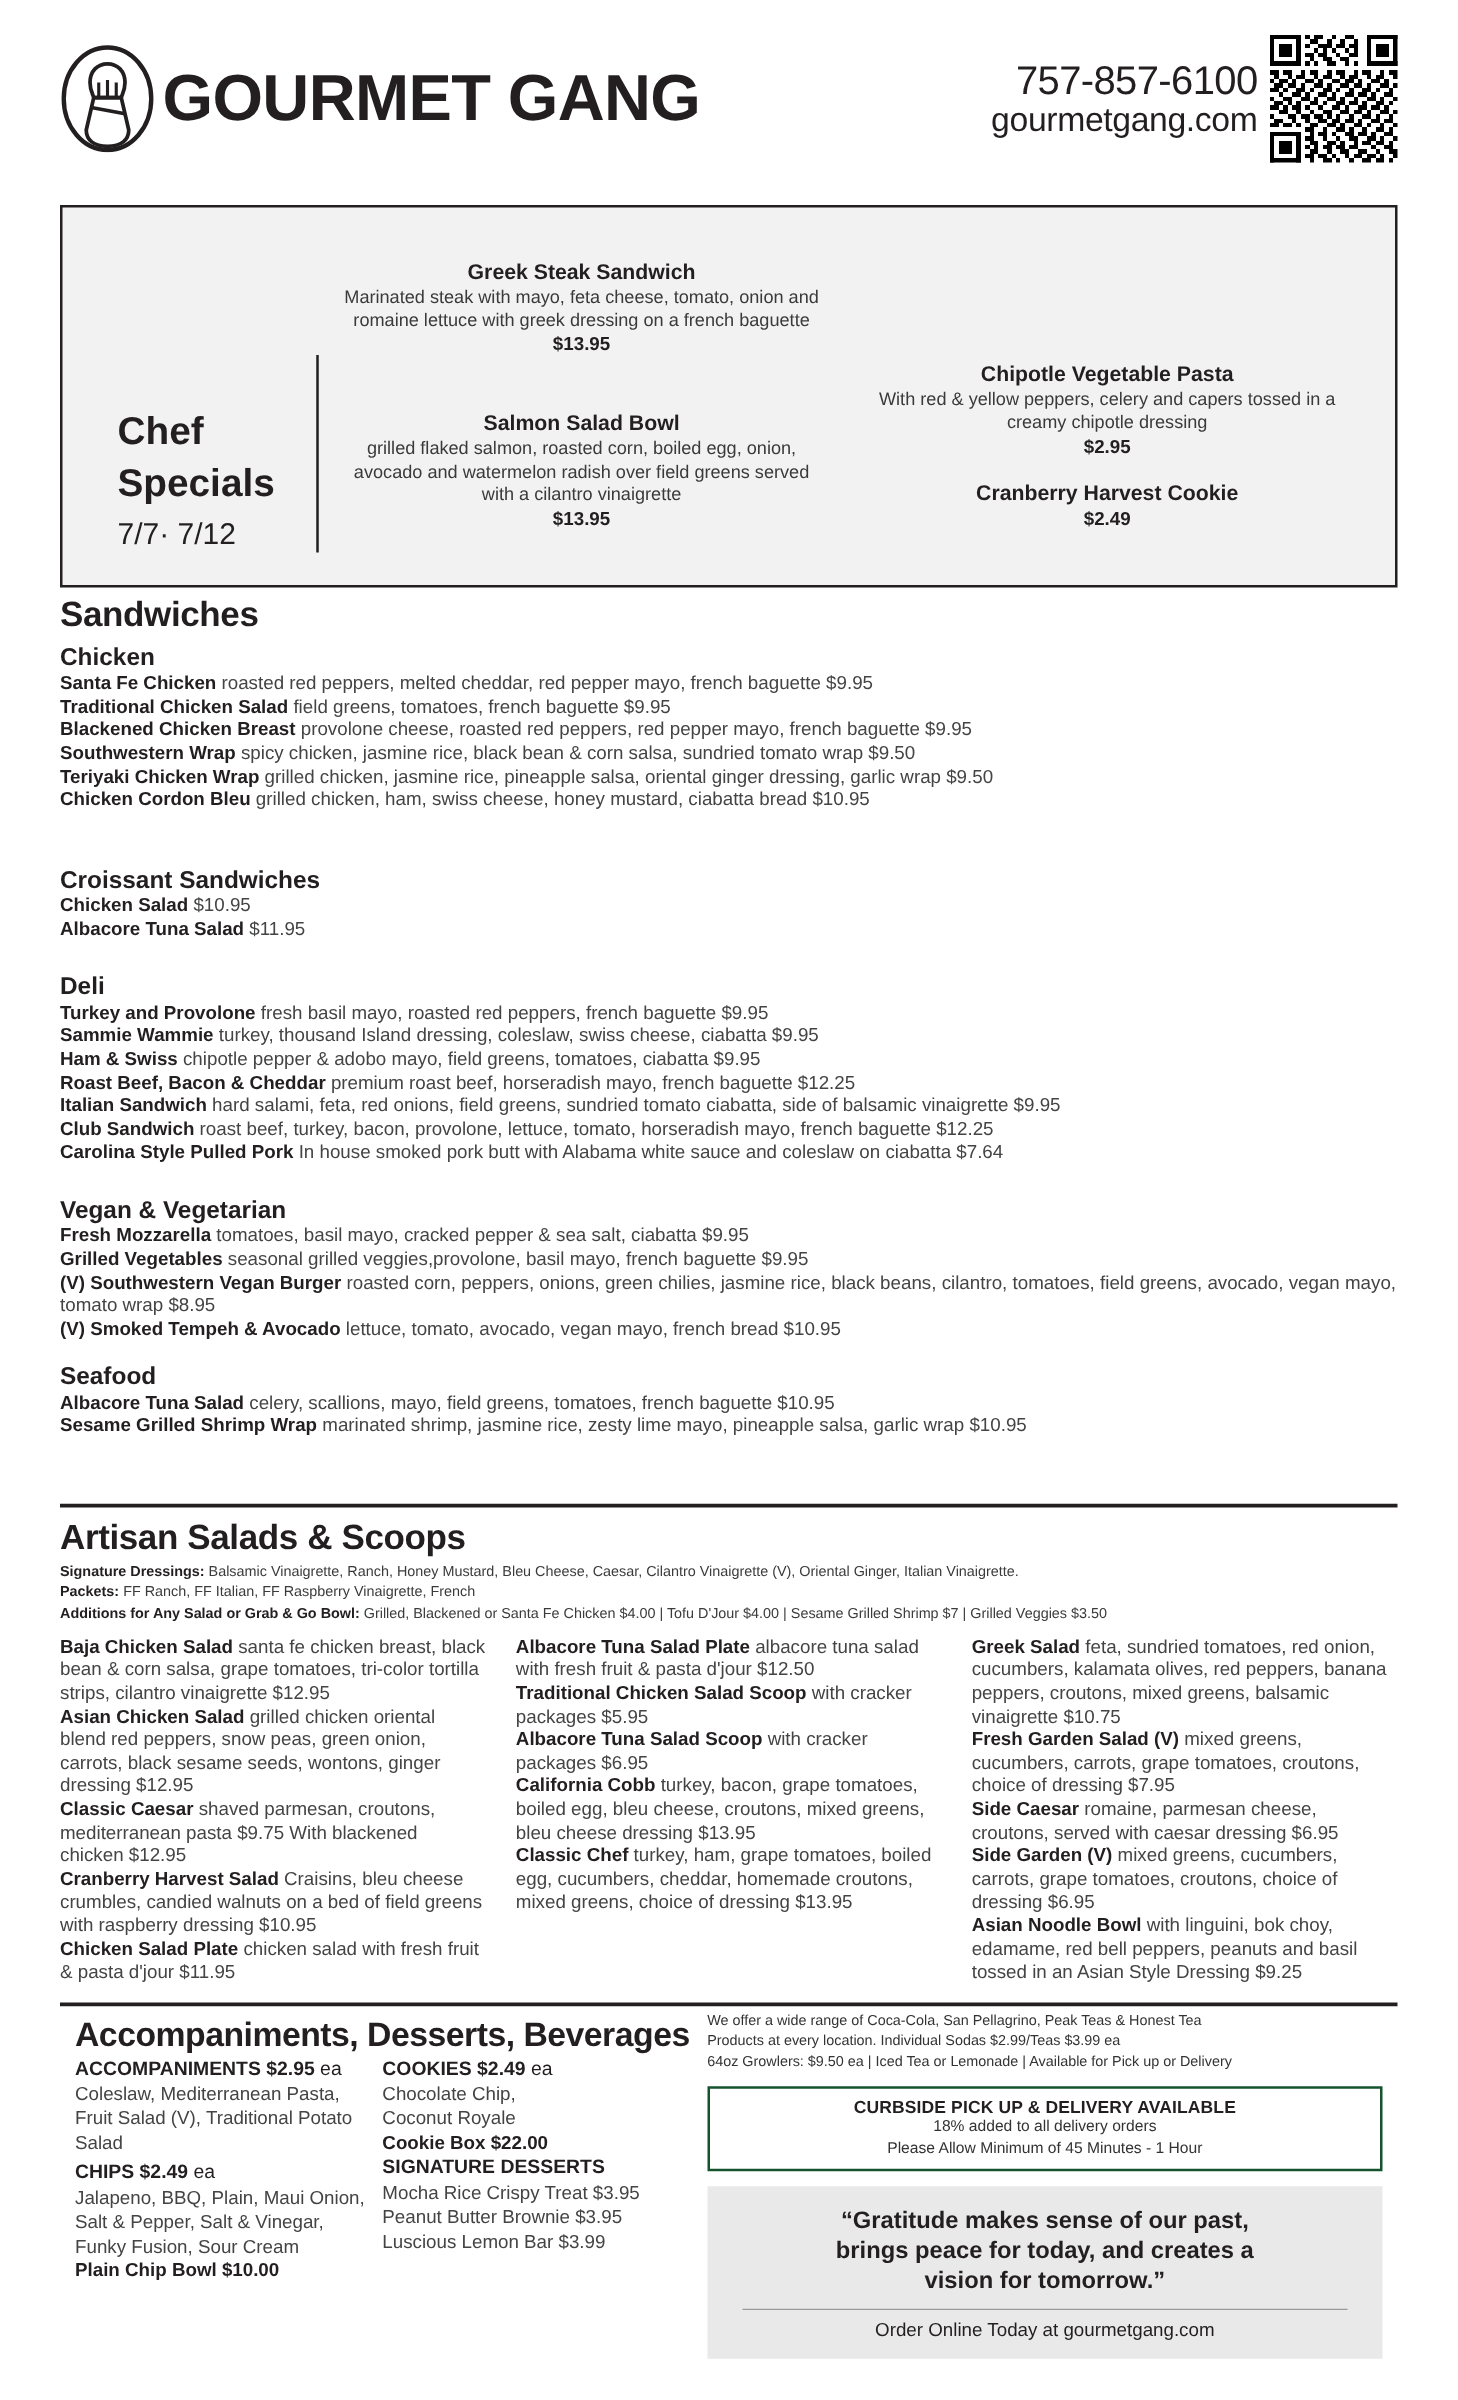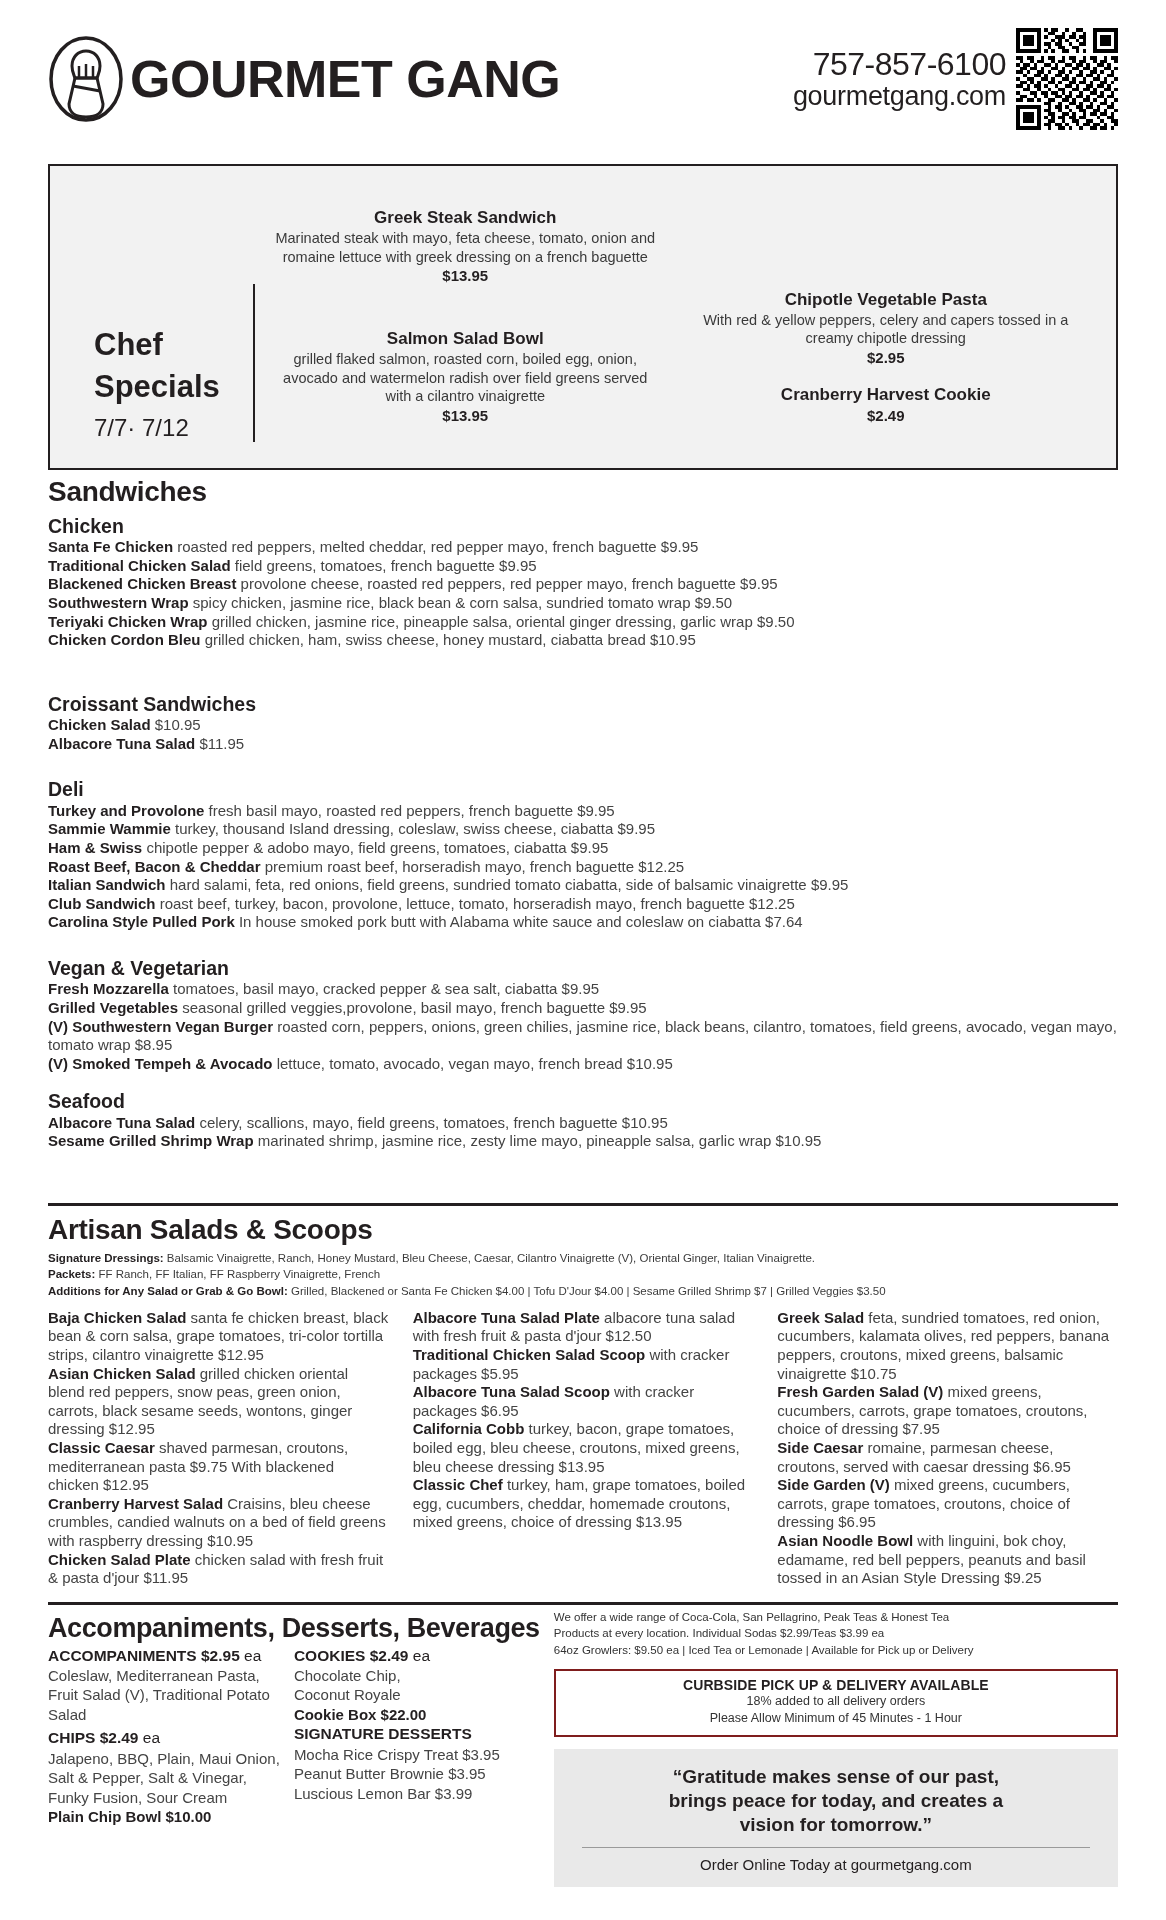--- a/index.html
+++ b/index.html
@@ -99,40 +99,40 @@
     font-size: 11.5px;
     line-height: 1.42;
     color: #3b3b3b;
   }
   .salad-fine b { color: #231f20; }
   .salads { margin: 10px 48px 0 48px; display: flex; gap: 24px; }
   .salad-item { font-size: 15px; line-height: 1.24; color: #444; }
   .salad-item b { color: #231f20; font-weight: bold; }
 
   
-  .bottom { margin: 0 48px; display: flex; gap: 14px; }
+  .bottom { margin: 0 60px; display: flex; gap: 14px; }
   .bottom-left { flex: 0 0 470px; }
   .bottom-right { flex: 1 1 0; padding-top: 4px; }
   .bottom-head {
     font-size: 27px;
     font-weight: bold;
     letter-spacing: -0.4px;
     margin: 8px 0 2px 0;
     white-space: nowrap;
   }
   .acc-cols { display: flex; gap: 0; }
   .acc-col { flex: 1 1 0; }
   .acc-title { font-size: 15.5px; font-weight: bold; line-height: 1.3; }
   .acc-title .ea { font-weight: normal; }
   .acc-line { font-size: 15px; line-height: 1.3; color: #444; }
   .acc-line.bold { font-weight: bold; color: #231f20; }
 
   .bev-note { font-size: 11.5px; line-height: 1.45; color: #333; }
   .curbside {
-    border: 2px solid #7f1d1d;
+    border: 2px solid #14532d;
     margin-top: 10px;
     padding: 6px 8px 8px 8px;
     text-align: center;
   }
   .curbside-title { font-size: 14px; font-weight: bold; letter-spacing: 0.1px; }
   .curbside-line { font-size: 12.5px; line-height: 1.35; color: #333; }
   .quote-box {
     margin-top: 12px;
     background: #e9e9e9;
     padding: 16px 22px 14px 22px;

